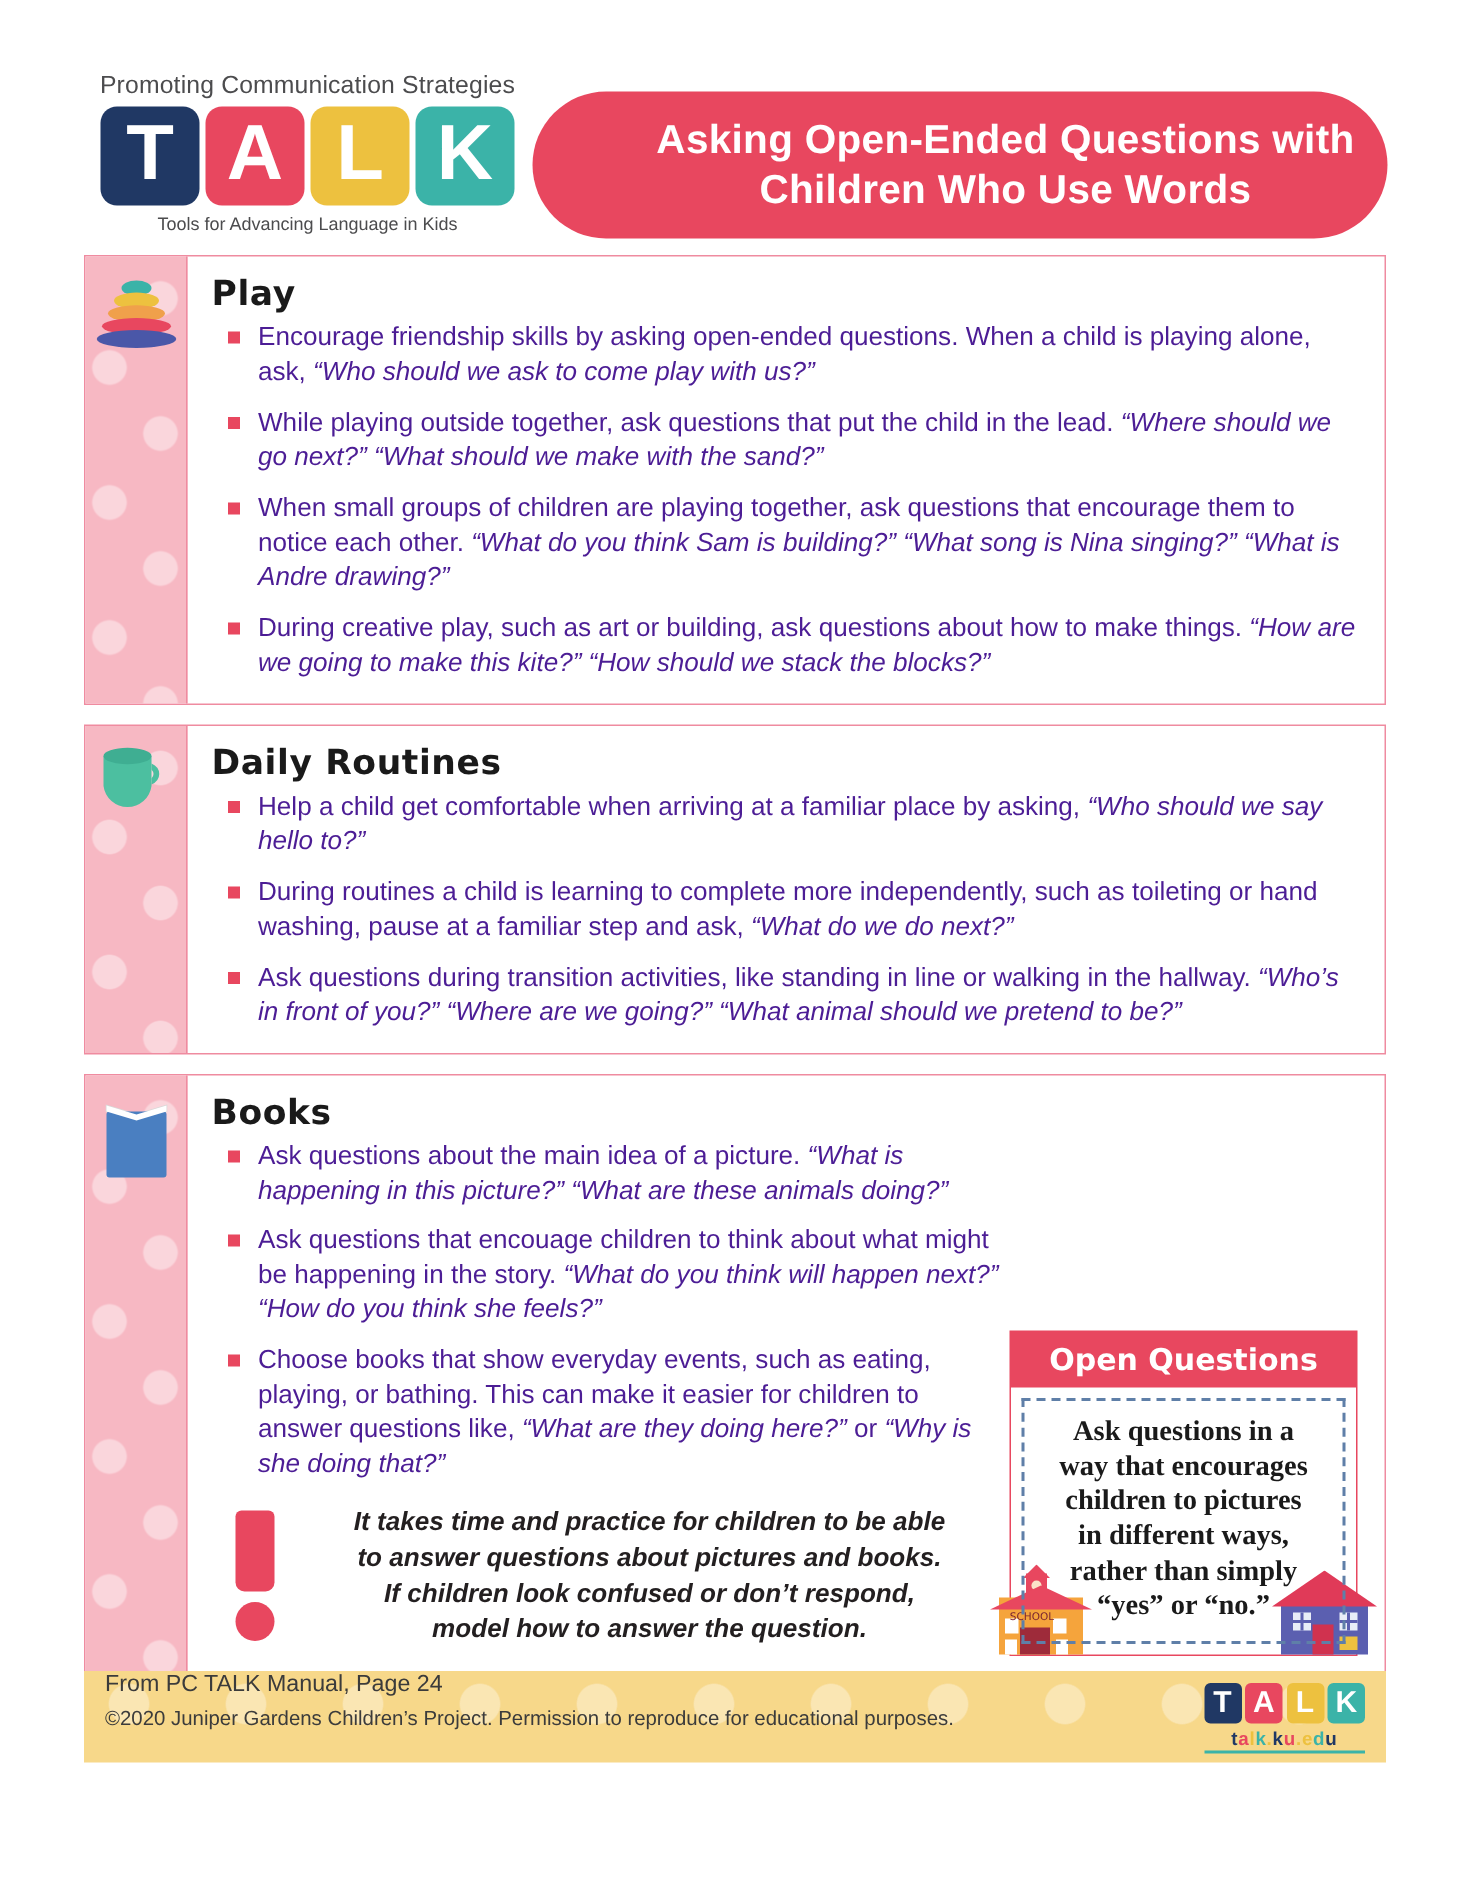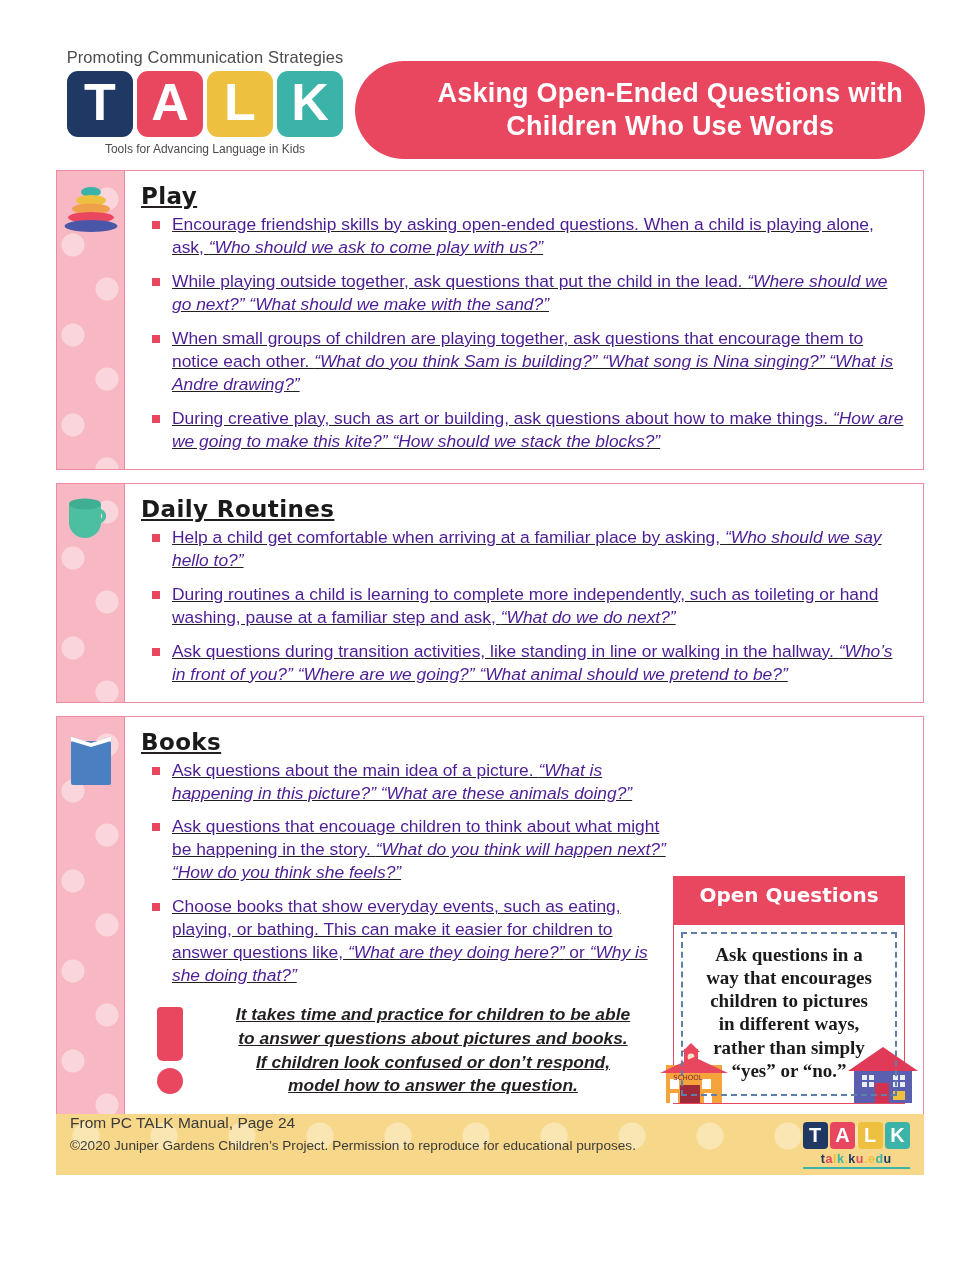--- a/index.html
+++ b/index.html
@@ -72,21 +72,21 @@
   .gutter .dots {
     position:absolute; inset:0;
     background-image:
       radial-gradient(circle at 16px 26px, rgba(255,255,255,.42) 11px, transparent 12px),
       radial-gradient(circle at 50px 70px, rgba(255,255,255,.42) 11px, transparent 12px);
     background-size:68px 90px;
     background-position:0 48px;
   }
   .gutter .ico { position:absolute; left:0; right:0; top:10px; display:flex; justify-content:center; }
 
-  .sec-body { flex:1 1 auto; padding:10px 16px 14px 14px;text-decoration:underline; }
+  .sec-body { flex:1 1 auto; padding:10px 16px 14px 14px; }
   .sec-title {
     font-size:23px; font-weight:bold; color:#1a1a1a;
     margin:2px 0 4px 2px; letter-spacing:.4px;
     font-family:"DejaVu Sans", sans-serif;
   }
 
   ul.bullets { list-style:none; margin:0; padding:0; }
   ul.bullets li {
     position:relative; padding-left:33px; margin-bottom:11px;
     font-size:17.4px; line-height:1.32; color:#4c1d95;
@@ -123,21 +123,21 @@
     text-align:center; font-weight:600; color:#231f20; flex:1 1 auto;
   }
 
   
   .oq-card {
     position:absolute; right:2px; bottom:-4px; width:232px;
     border:1.6px solid #e8475f; background:#ffffff;
   }
   .oq-head {
     background:#e8475f; color:#fff; text-align:center;
-    font-size:20px; font-weight:bold; padding:6px 0 18px;
+    font-size:20px; font-weight:bold; padding:6px 0 7px;
     font-family:"DejaVu Sans", sans-serif;
   }
   .oq-inner {
     margin:7px; border:2px dashed #5f7fa8; padding:9px 6px 12px;
     position:relative; z-index:2; background:transparent;
   }
   .oq-text {
     text-align:center; font-size:19px; line-height:1.22;
     font-family:"Liberation Serif", serif; font-weight:bold; color:#1a1a1a;
     position:relative; z-index:3;

